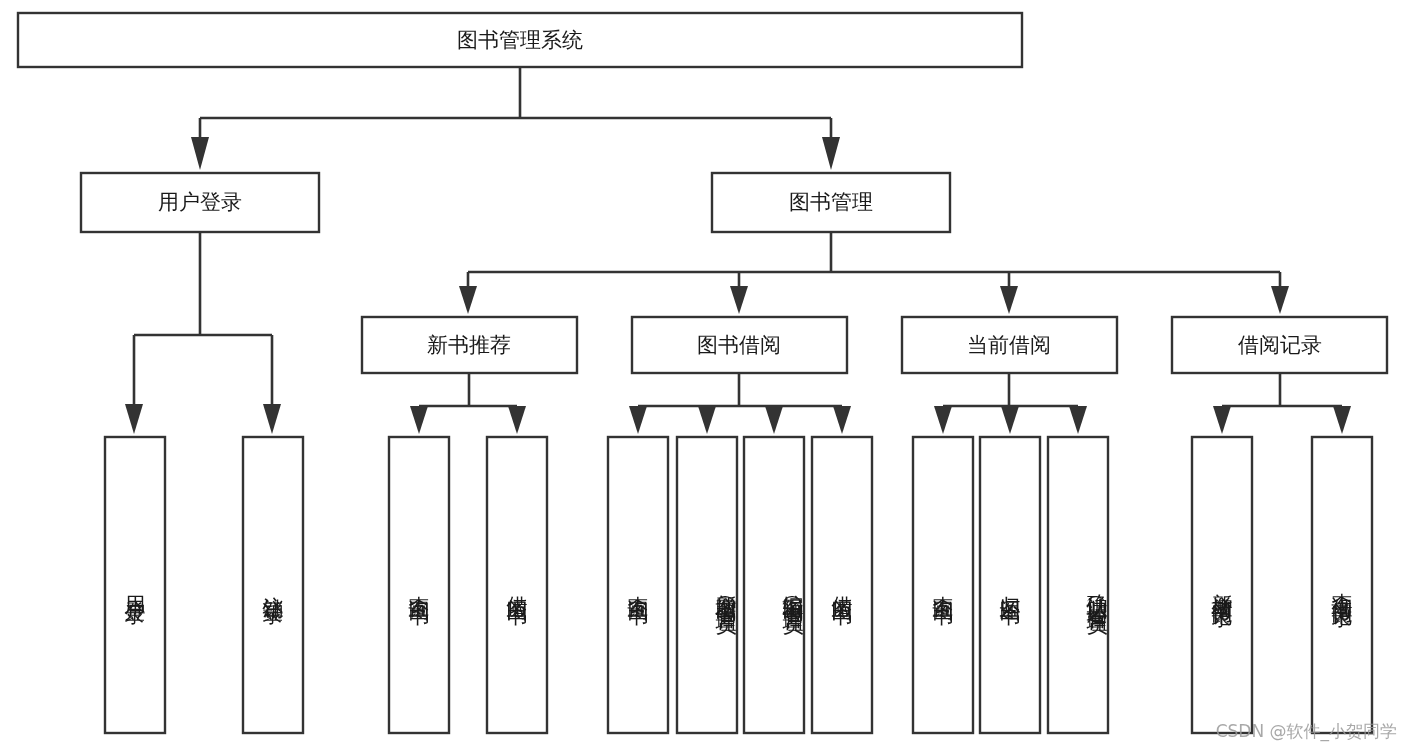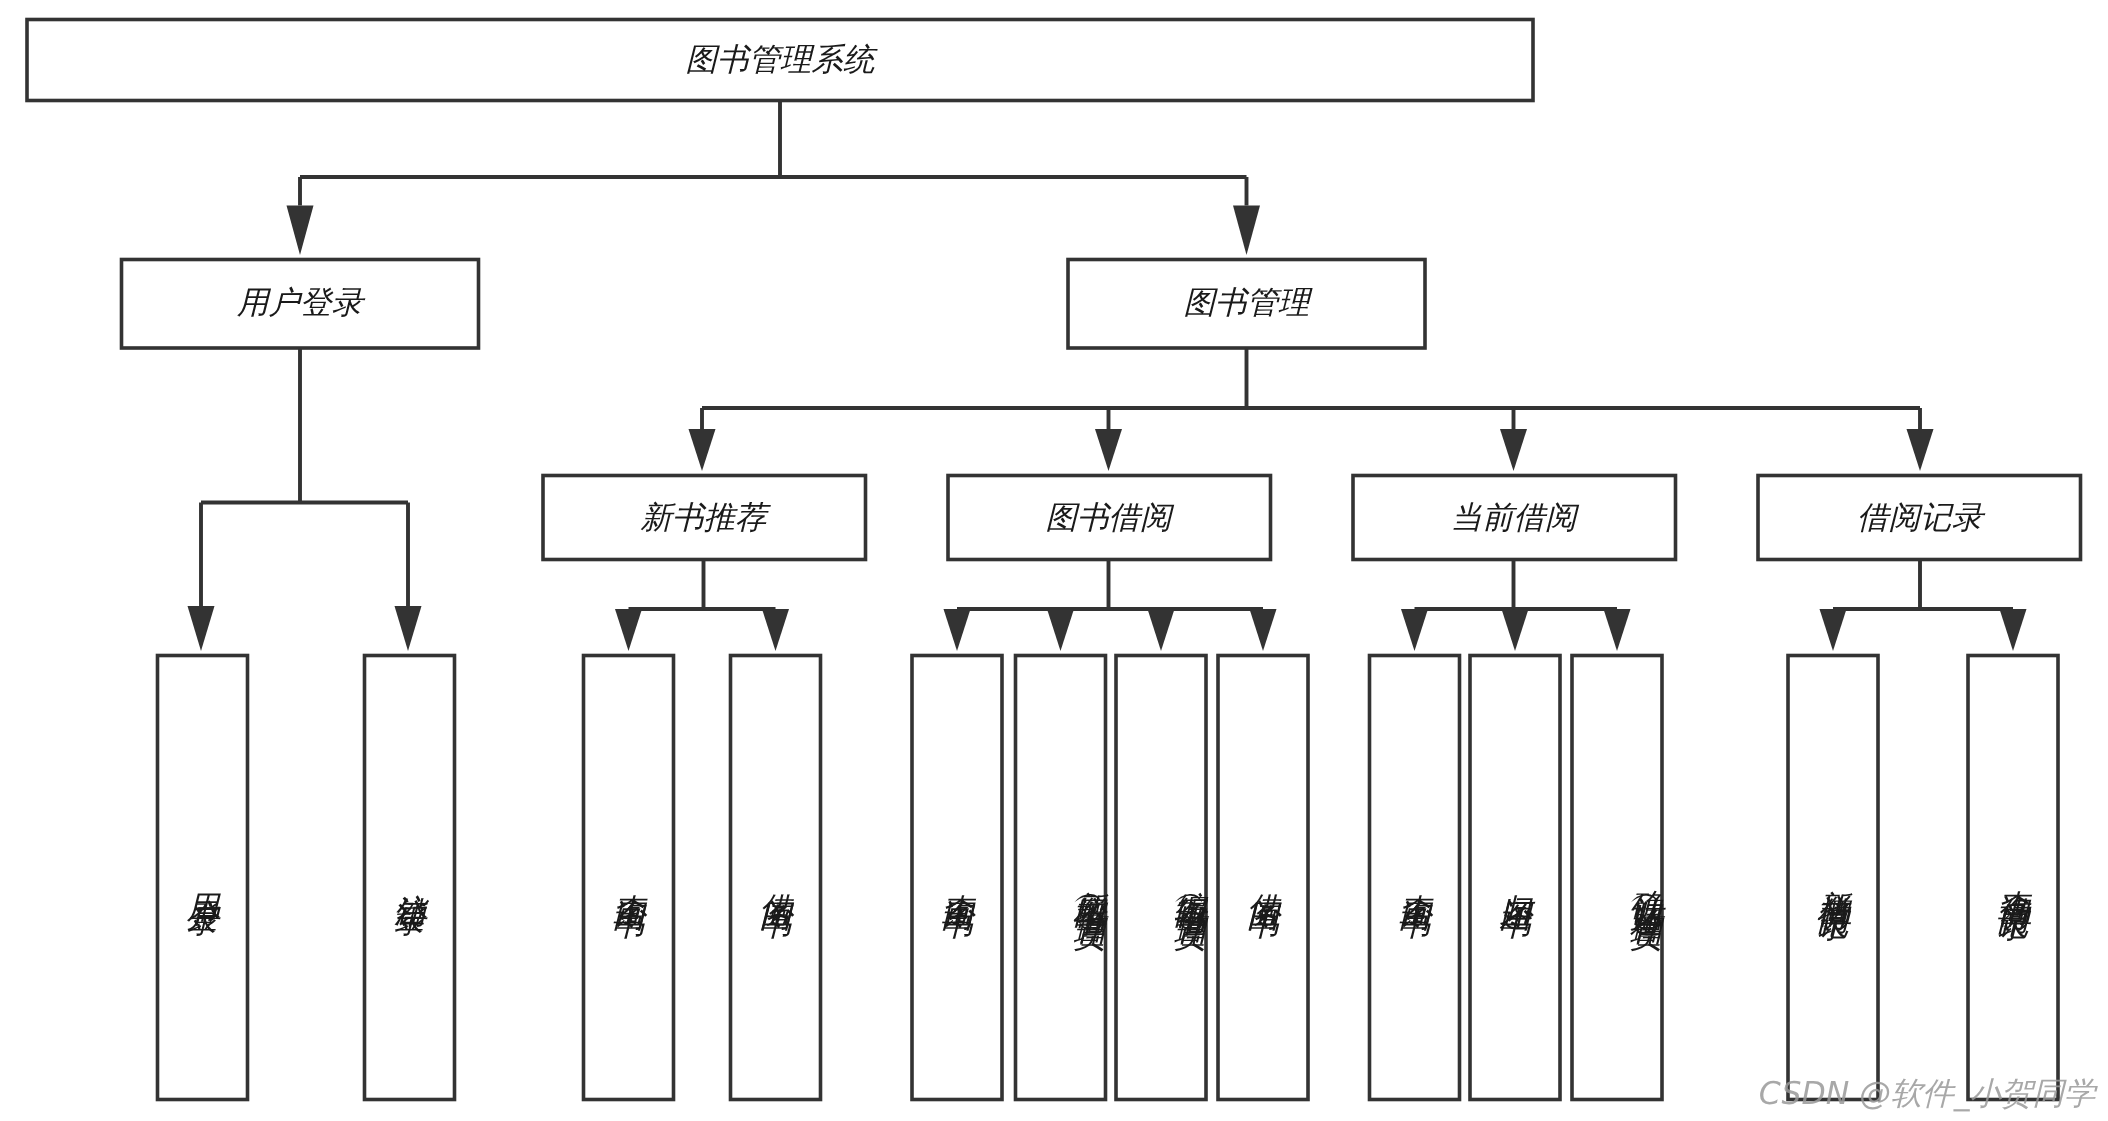--- a/index.html
+++ b/index.html
@@ -11,21 +11,20 @@
     width: 1405px;
     height: 747px;
     font-family: "DejaVu Sans", "Liberation Sans", sans-serif;
     overflow: hidden;
   }
   #diagram-root {
     position: relative;
     width: 1405px;
     height: 747px;
     background: #ffffff;
-    font-style: italic;
   }
   svg.diagram-svg {
     position: absolute;
     top: 0;
     left: 0;
     width: 1405px;
     height: 747px;
     display: block;
   }
   .node-box {
@@ -65,21 +64,21 @@
     justify-content: center;
     text-align: center;
     white-space: nowrap;
     pointer-events: none;
   }
   .watermark {
     position: absolute;
     right: 8px;
     bottom: 4px;
     font-family: "DejaVu Sans", "Liberation Sans", sans-serif;
-    font-size: 21px;
+    font-size: 17px;
     color: #9a9a9a;
     opacity: 0.85;
     white-space: nowrap;
     user-select: none;
   }
 </style>
 </head>
 <body>
 
 <div id="diagram-root">

